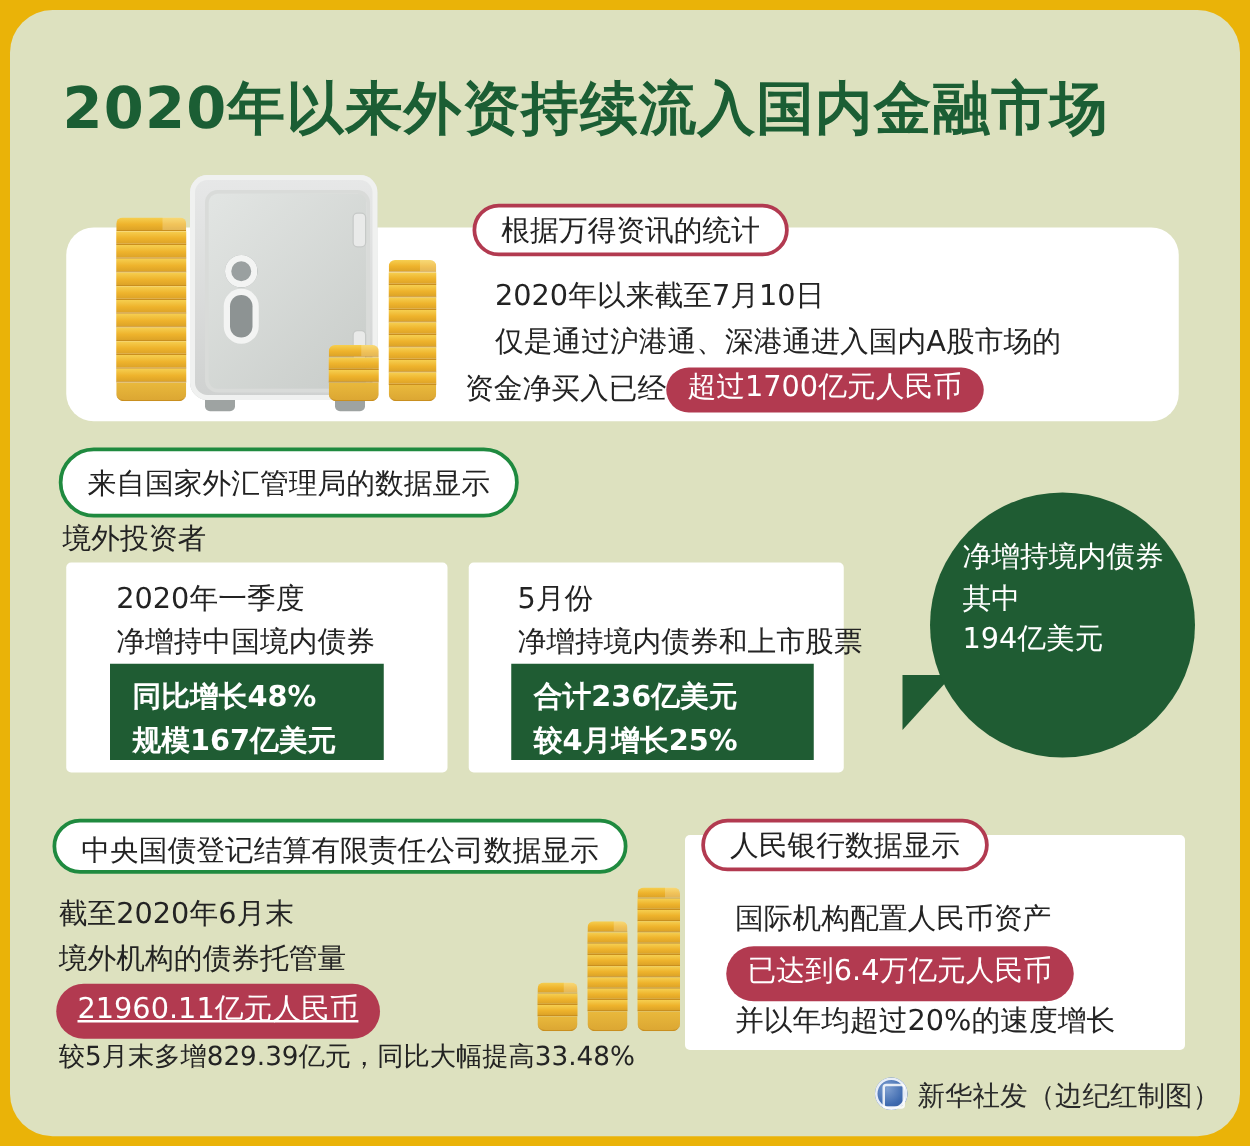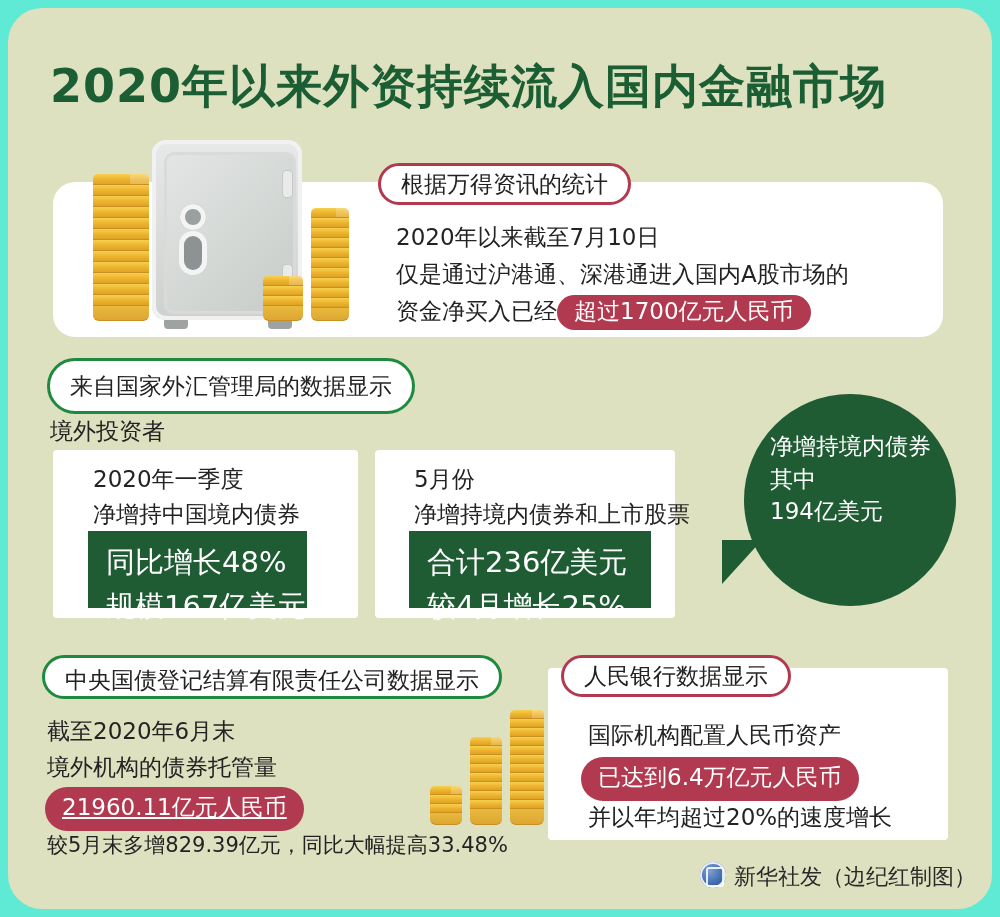--- a/index.html
+++ b/index.html
@@ -6,21 +6,21 @@
   html,body{margin:0;padding:0;}
   body{
     width:1000px;height:917px;
     background:#ffffff;
     font-family:"DejaVu Sans","Liberation Sans",sans-serif;
     overflow:hidden;
   }
   #root{
     position:relative;
     width:1000px;height:917px;
-    background:#5eead4;
+    background:#eab308;
   }
   .panel{
     position:absolute;
     left:8px;top:8px;
     width:984px;height:901px;
     background:#dde1bf;
     border-radius:34px;
   }
 
   
@@ -81,25 +81,26 @@
     vertical-align:middle;
     white-space:nowrap;
   }
   .pill.block{position:absolute;}
 
   
   .statbox{
     position:absolute;
     background:#1f5c33;
     color:#ffffff;
-    font-size:29px;
+    font-size:23px;
     line-height:1.5;
     padding:10px 0 12px 18px;
     box-sizing:border-box;
     white-space:nowrap;
+    font-weight:bold;
   }
 
   
   .bubble{
     position:absolute;
     width:212px;height:212px;
     background:#1f5c33;
     border-radius:50%;
     color:#ffffff;
   }
@@ -256,21 +257,21 @@
       <div class="coin last" style="top:100px;height:13px;"></div>
     </div>
   </div>
 
   <div class="badge red" style="left:378px;top:163px;height:42px;">
     <span>根据万得资讯的统计</span>
   </div>
 
   <div class="txt" style="left:396px;top:220px;">2020年以来截至7月10日</div>
   <div class="txt" style="left:396px;top:257px;">仅是通过沪港通、深港通进入国内A股市场的</div>
-  <div class="txt" style="left:396px;top:294px;">
+  <div class="txt" style="left:372px;top:294px;">
     <span>资金净买入已经</span><span class="pill">超过1700亿元人民币</span>
   </div>
 
   <div class="badge green" style="left:47px;top:358px;height:56px;">
     <span>来自国家外汇管理局的数据显示</span>
   </div>
 
   <div class="txt" style="left:50px;top:414px;">境外投资者</div>
 
   <div class="card sq" style="left:53px;top:450px;width:305px;height:168px;"></div>

